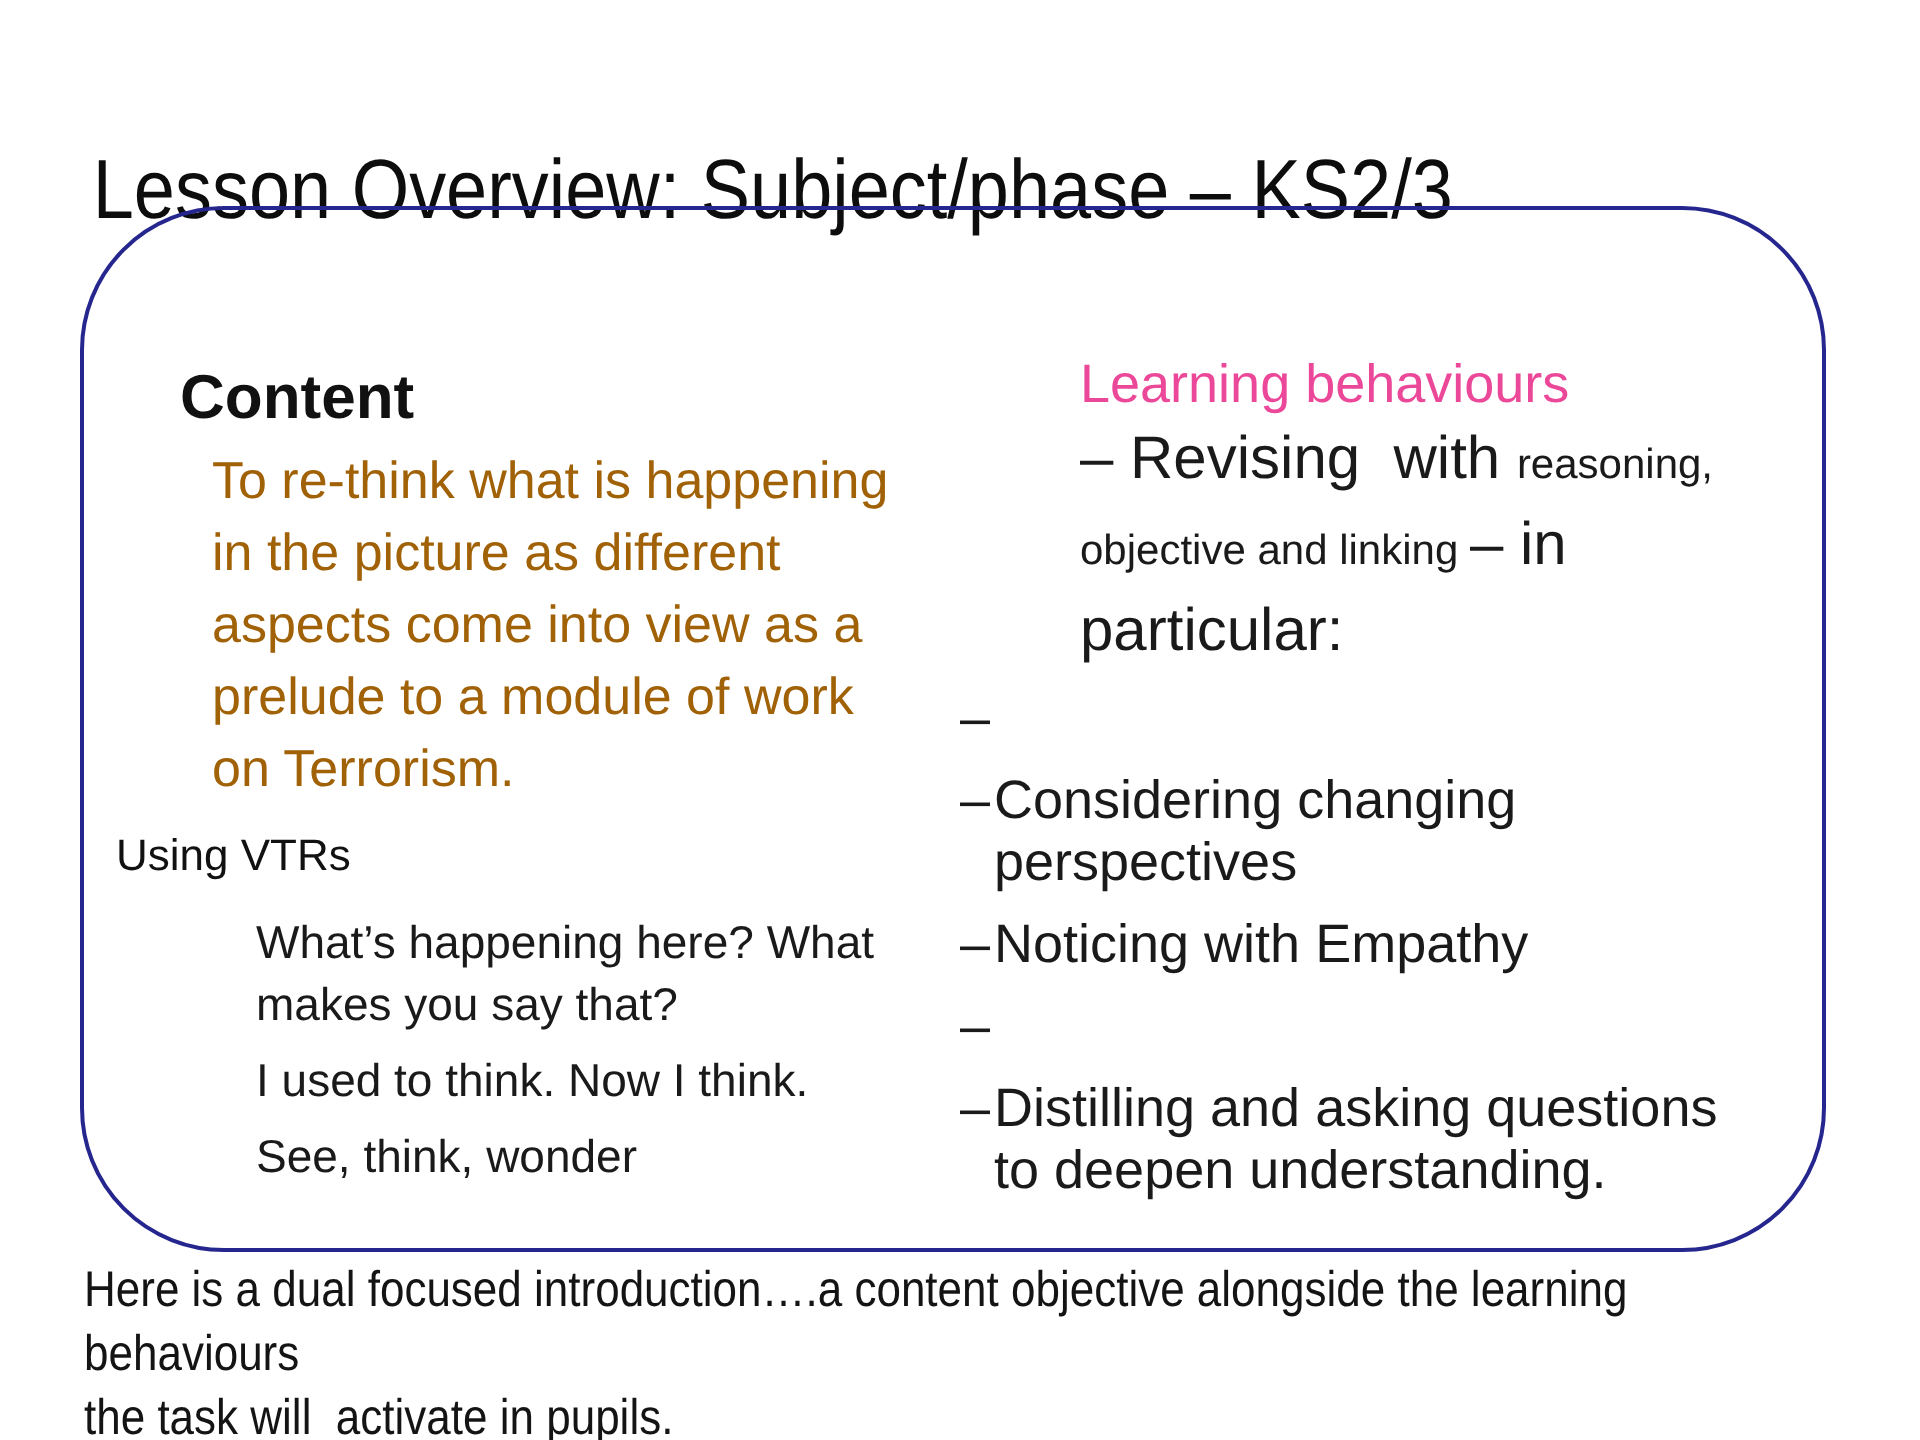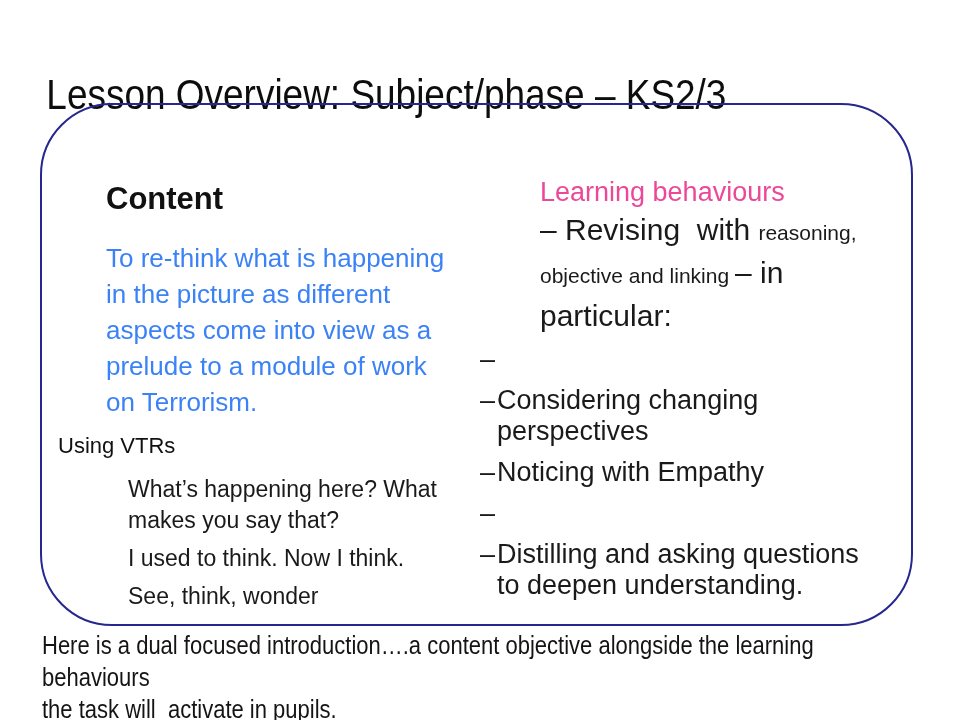--- a/index.html
+++ b/index.html
@@ -16,24 +16,24 @@
   }
 
   
   .frame {
     position:absolute; left:40px; top:103px; width:869px; height:519px;
     border:2px solid #26268f; border-radius:72px; background:transparent;
   }
 
   
   .left-col { position:absolute; left:58px; top:180px; width:432px; }
-  .content-heading { margin-left:48px; font-size:31px; font-weight:700; line-height:38px; color:#111; }
+  .content-heading { margin-left:32px; font-size:31px; font-weight:700; line-height:38px; color:#111; }
   .content-paragraph {
-    margin-left:48px; margin-top:22px; font-size:26px; line-height:36px;
-    white-space:pre-wrap; color:#3b82f6;
+    margin-left:48px; margin-top:4px; font-size:26px; line-height:36px;
+    white-space:pre-wrap; color:#a16207;
   }
   .using-heading { margin-top:6px; font-size:22px; line-height:40px; color:#111; }
   .vtr-list { margin-left:70px; margin-top:8px; }
   .vtr-item { font-size:23px; line-height:31px; margin-bottom:7px; white-space:pre-wrap; color:#1a1a1a; }
 
   
   .right-col { position:absolute; left:480px; top:174px; width:448px; }
   .learning-heading { margin-left:60px; }
   .lh-title { font-size:27px; font-weight:400; line-height:36px; color:#ec4899; }
   .lh-line { font-size:30px; line-height:40px; white-space:pre-wrap; color:#1a1a1a; }

